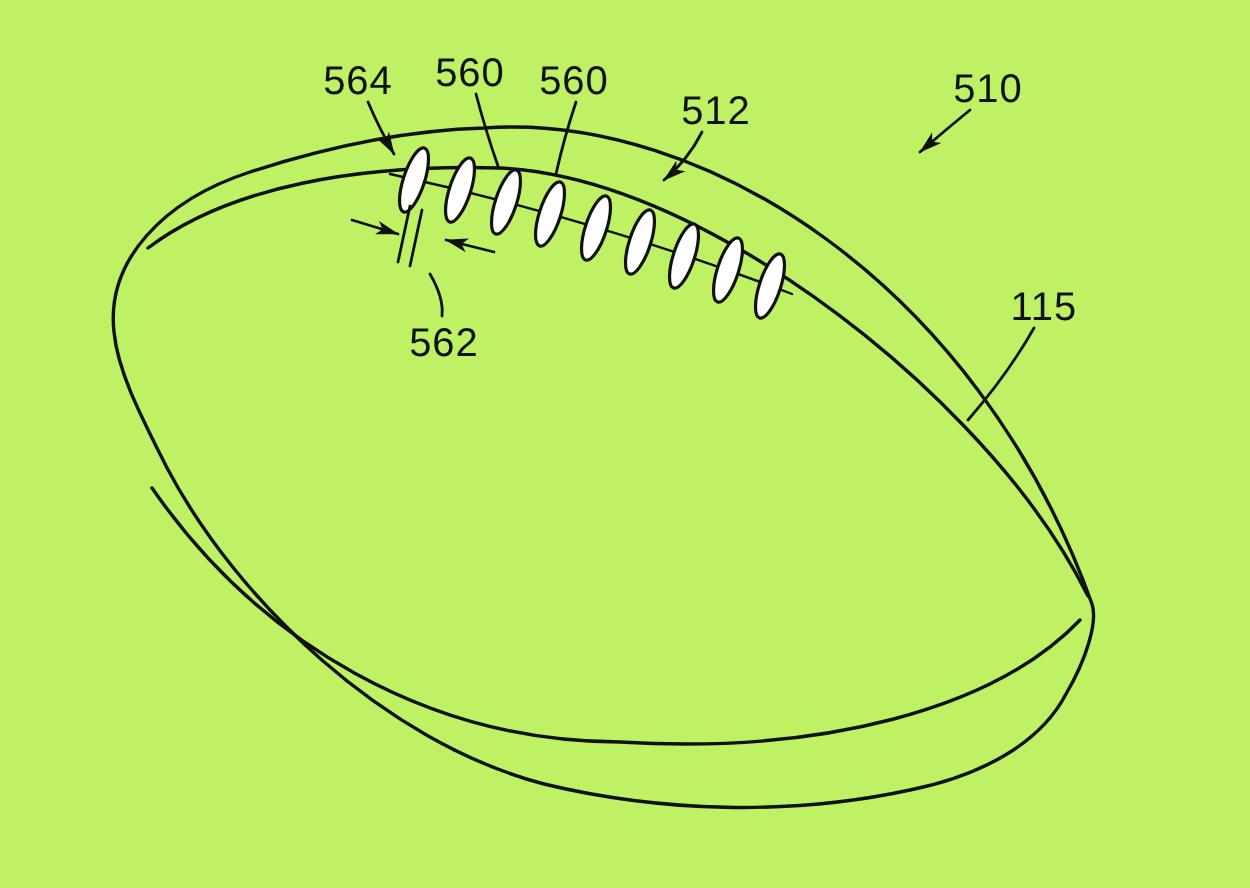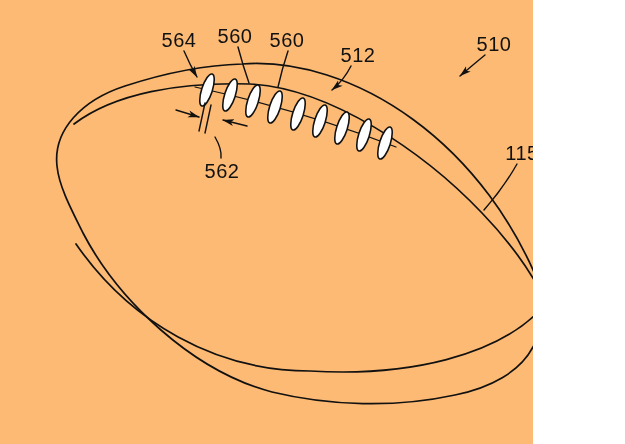--- a/index.html
+++ b/index.html
@@ -3,23 +3,23 @@
 <meta charset="utf-8">
 <style>
   html, body {
     margin: 0;
     padding: 0;
     background: #ffffff;
     font-family: "Liberation Sans", sans-serif;
   }
   .canvas {
     position: relative;
-    width: 533px;
+    width: 625px;
     height: 444px;
-    background: #fdba74;
+    background: #bef264;
     overflow: hidden;
   }
   svg { display: block; }
   .ink-line {
     fill: none;
     stroke: #111111;
     stroke-width: 1.7;
     stroke-linecap: round;
   }
   .thin-line {

